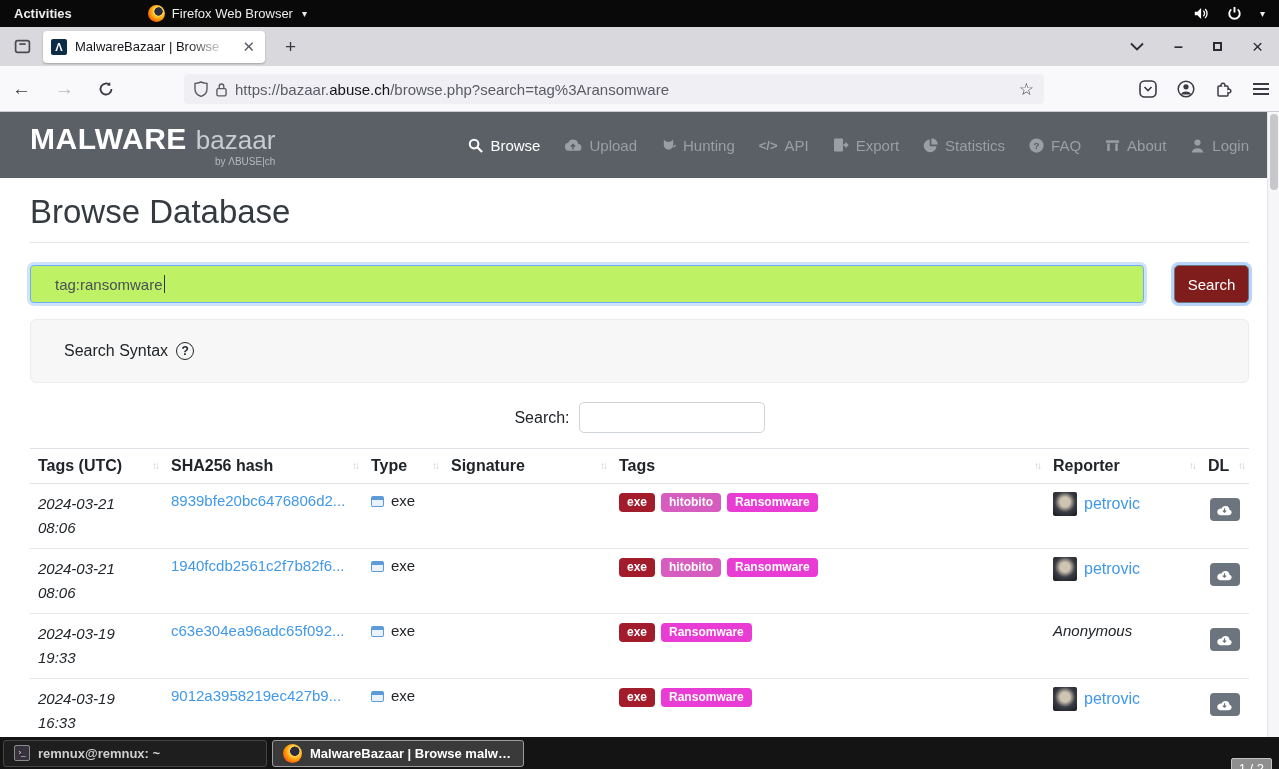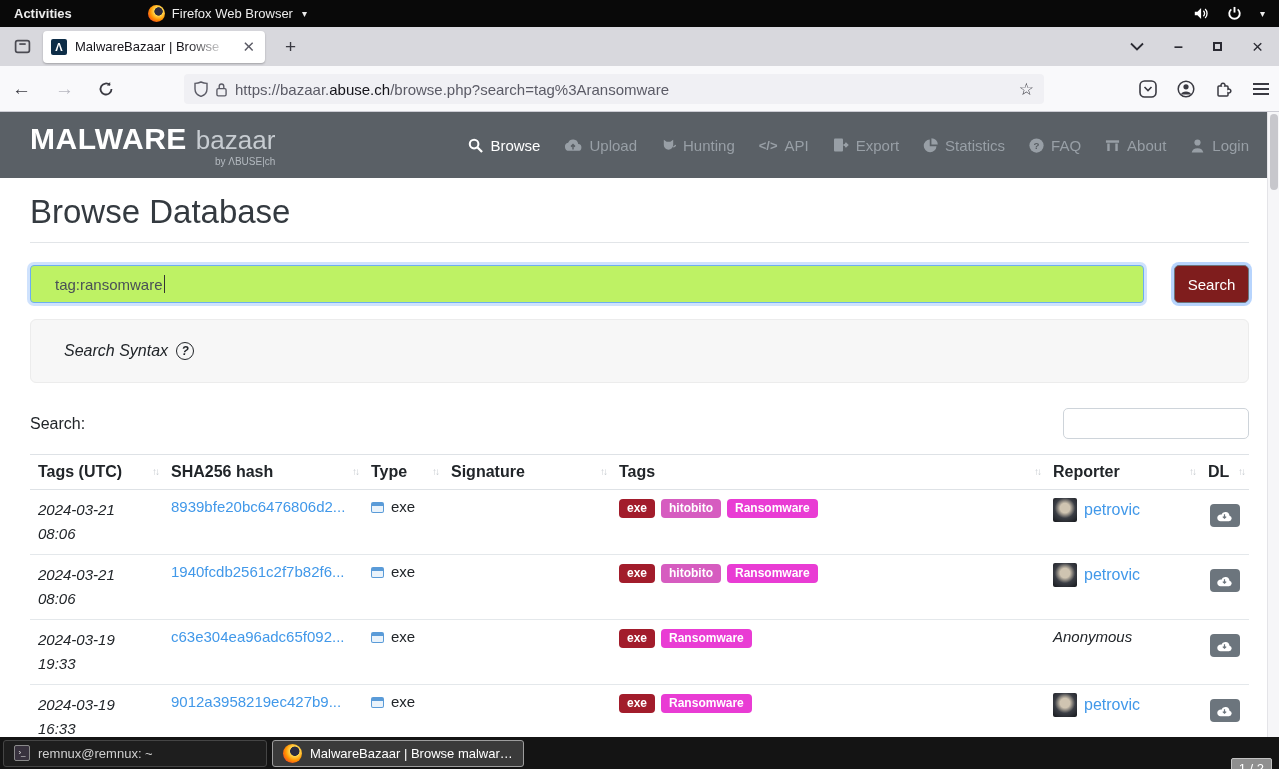--- a/index.html
+++ b/index.html
@@ -74,25 +74,25 @@
 
   .search-row { margin-top:22px; display:flex; gap:30px; }
   .search-input { flex:1; height:38px; border:1px solid #6daef0; border-radius:4px;
     box-shadow:0 0 0 3px rgba(96,160,250,.30); font-size:15px; color:#495057; padding:0 24px;
     display:flex; align-items:center; background:#bef264; }
   .cursor { display:inline-block; width:1px; height:18px; background:#333; margin-left:1px; }
   .search-btn { width:75px; height:38px; background:#7f1d1d; border:1px solid #6c757d; border-radius:5px;
     color:#fff; font-size:15px; box-shadow:0 0 0 3px rgba(96,160,250,.45); }
 
   .syntax-panel { margin-top:16px; height:64px; background:#f7f7f7; border:1px solid #ececec;
-    border-radius:6px; display:flex; align-items:center; padding:0 33px; gap:8px; font-size:16px; color:#212529;font-style:italic; }
+    border-radius:6px; display:flex; align-items:center; padding:0 33px; gap:8px; font-size:16px; color:#212529; }
   .q-circle { width:18px; height:18px; border:1.6px solid #212529; border-radius:50%;
     font-size:12px; font-weight:bold; display:flex; align-items:center; justify-content:center; }
 
-  .filter-row { margin-top:25px; display:flex; justify-content:space-between; align-items:center; gap:9px; }
+  .filter-row { margin-top:19px; display:flex; justify-content:center; align-items:center; gap:9px; }
   .filter-label { font-size:16px; color:#212529; }
   .filter-input { width:186px; height:31px; border:1px solid #ced4da; border-radius:5px; padding:0 8px; font-size:14px; }
 
   table.db { margin-top:15px; width:1219px; border-collapse:collapse; table-layout:fixed; }
   .db th { text-align:left; font-size:16px; color:#212529; padding:7px 8px; position:relative;
     border-top:1px solid #dee2e6; border-bottom:1px solid #dee2e6; height:35px; }
   .sort-ic { position:absolute; right:5px; top:11px; font-size:10px; color:#c5cacf; letter-spacing:-2px; }
   .db td { padding:8px; font-size:15px; border-top:1px solid #e4e8eb; vertical-align:top; height:59px; }
   .db tbody tr:first-child td { border-top:none; }
   .date-cell div { line-height:24px;font-style:italic; }
@@ -116,21 +116,21 @@
   
   .taskbar { position:absolute; left:0; bottom:0; width:1279px; height:32px; background:#141414;
     display:flex; align-items:center; padding:0 3px; gap:5px; z-index:100; }
   .task-btn { height:27px; display:flex; align-items:center; gap:8px; padding:0 10px;
     border:1px solid #454545; background:#1e1e1e; color:#cfcfcf; font-size:13px; border-radius:3px;
     white-space:nowrap; overflow:hidden; }
   .task-btn.active { background:#3a3a3a; border-color:#9d9d9d; color:#fff; }
   .term-ic { width:16px; height:16px; background:#38323e; border:1px solid #8a8a8a; border-radius:2px;
     color:#e8e8e8; font-size:8px; line-height:14px; text-align:center; flex:none; }
   .ff-orb.task { width:19px; height:19px; flex:none; }
-  .task-label { overflow:hidden; text-overflow:ellipsis; }
+  .task-label { overflow:hidden; text-overflow:ellipsis;font-weight:bold; }
   .workspace { margin-left:auto; margin-right:4px; padding:2px 7px; background:#8f8f8f;
     border:1px solid #c2c2c2; color:#fff; font-size:13px; border-radius:2px;margin-top:31px; }
 </style>
 </head>
 <body>
 
 <div class="topbar">
   <div class="activities">Activities</div>
   <div class="appmenu">
     <span class="ff-orb"></span>

